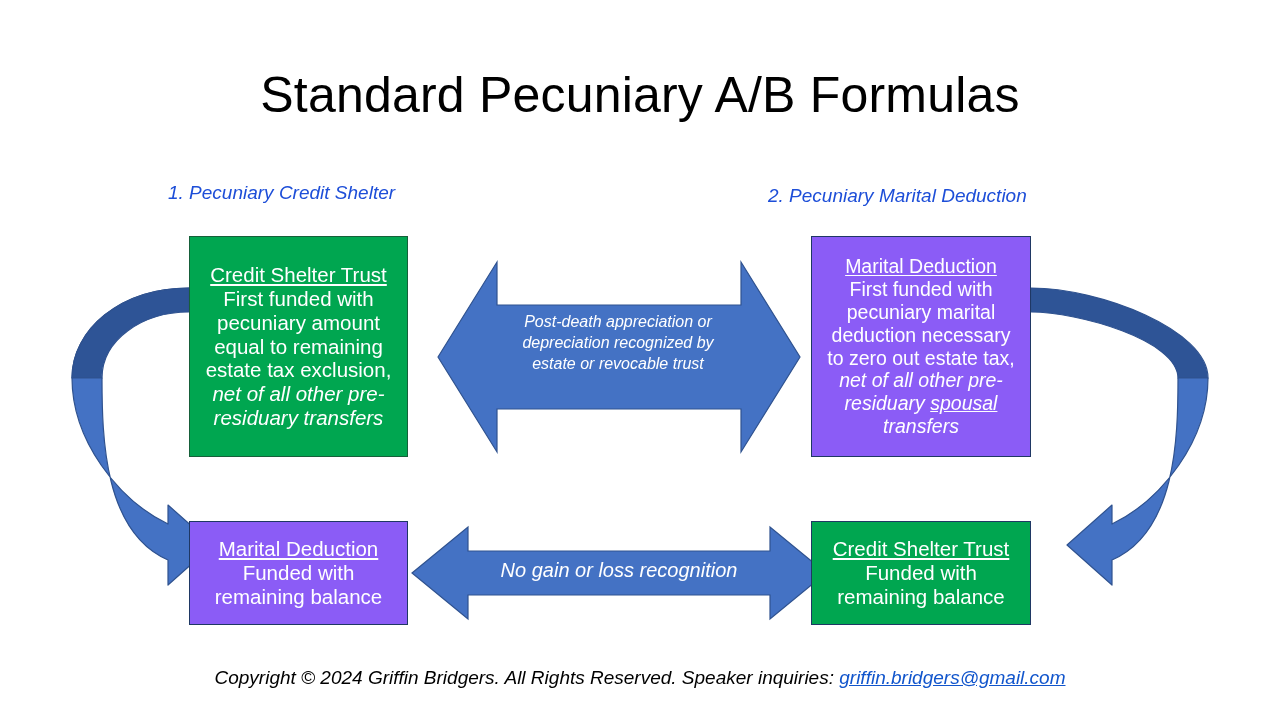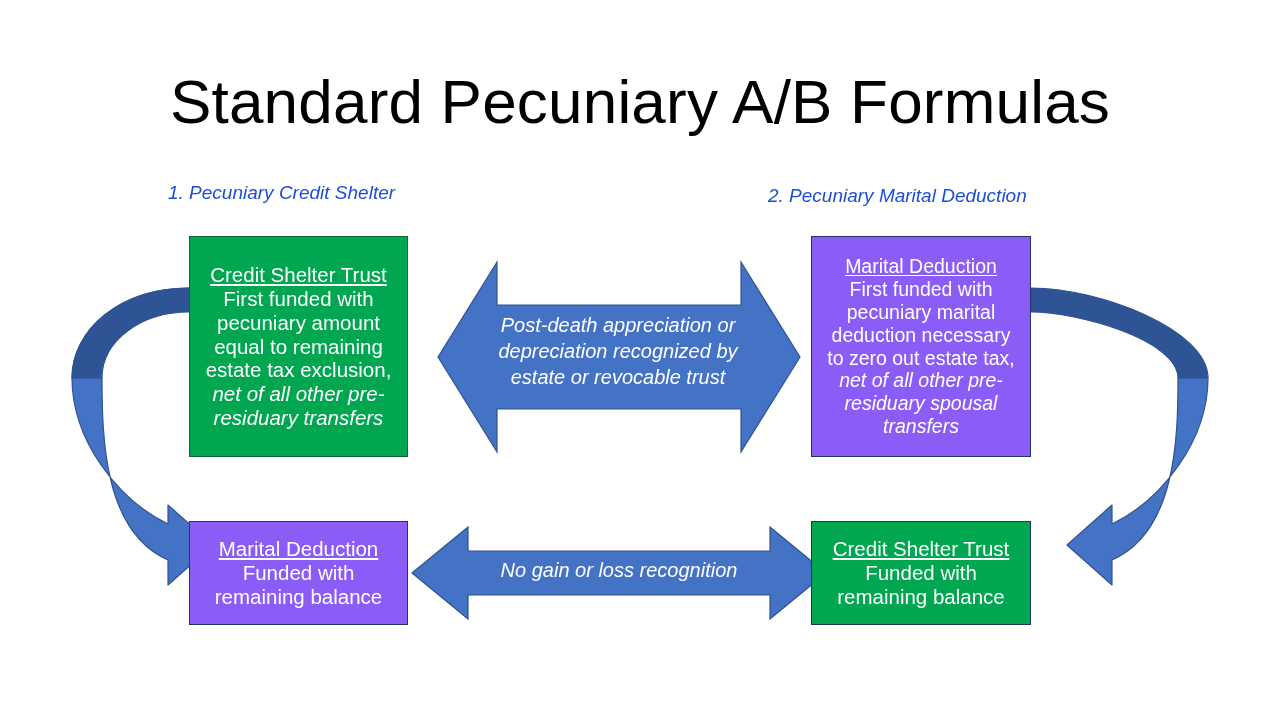--- a/index.html
+++ b/index.html
@@ -18,21 +18,21 @@
     overflow: hidden;
   }
 
   
   .title {
     position: absolute;
     left: 0;
     top: 68px;
     width: 1280px;
     text-align: center;
-    font-size: 62px;
+    font-size: 50px;
     font-weight: 400;
     color: #000000;
     letter-spacing: 0.2px;
     line-height: 1.1;
   }
 
   
   .section-label {
     position: absolute;
     font-style: italic;
@@ -54,21 +54,21 @@
     text-align: center;
     color: #ffffff;
     line-height: 1.17;
     padding: 1px 4px;
   }
   .box .hdr {
     text-decoration: underline;
     text-underline-offset: 2px;
   }
   .box .ital { font-style: italic; }
-  .box .u { }
+  .box .u { text-decoration: underline; }
 
   .green {
     background: #00A650;
     border: 1.5px solid #16603A;
   }
   .red {
     background: #8b5cf6;
     border: 1.5px solid #1F3864;
   }
   .greenblue {
@@ -106,21 +106,21 @@
   
   .arrow-caption {
     position: absolute;
     text-align: center;
     color: #ffffff;
     font-style: italic;
     line-height: 1.3;
   }
   #caption-top {
     left: 460px; top: 312px; width: 316px;
-    font-size: 20px;
+    font-size: 16px;
   }
   #caption-bottom {
     left: 440px; top: 557px; width: 358px;
     font-size: 20px;
   }
 
   
   .footer {
     position: absolute;
     left: 0; top: 667px;
@@ -236,14 +236,17 @@
     <div>Funded with</div>
     <div>remaining balance</div>
   </div>
 
   <div class="box greenblue" id="box-cst-bottom">
     <div class="hdr">Credit Shelter Trust</div>
     <div>Funded with</div>
     <div>remaining balance</div>
   </div>
 
+  <div class="footer">
+    <span>Copyright © 2024 Griffin Bridgers.  All Rights Reserved.  Speaker inquiries: </span><a class="email" href="#">griffin.bridgers@gmail.com</a>
+  </div>
 
 </div>
 
 </body></html>

